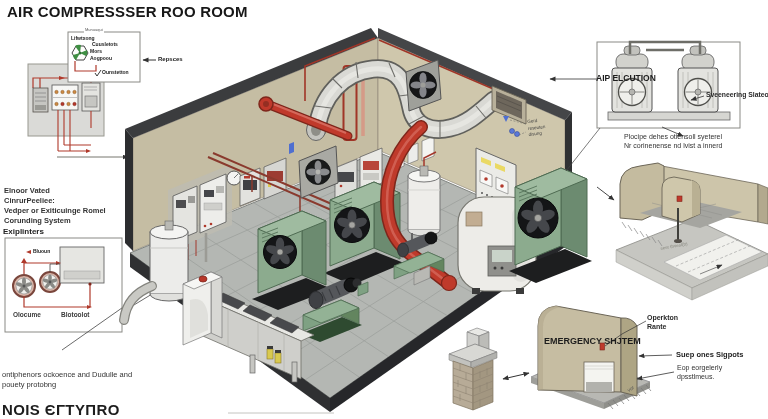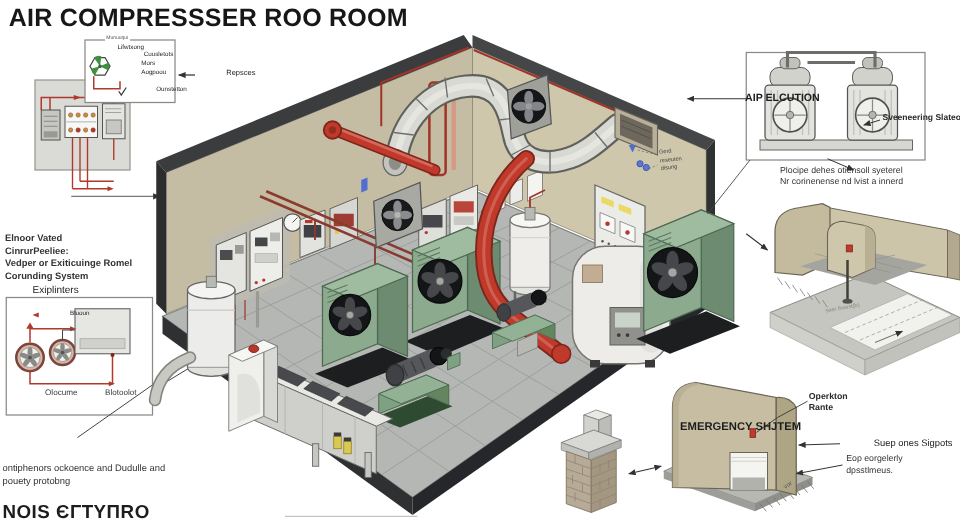--- a/index.html
+++ b/index.html
@@ -3,23 +3,23 @@
 <meta charset="utf-8">
 <style>
   html,body{margin:0;padding:0;background:#ffffff;}
   body{width:768px;height:419px;position:relative;overflow:hidden;
        font-family:"Liberation Sans",sans-serif;}
   .stage{position:absolute;left:0;top:0;width:768px;height:419px;}
   svg{position:absolute;left:0;top:0;}
   .lbl{position:absolute;white-space:nowrap;color:#2a2a2a;line-height:1.2;
        transform-origin:left top;}
   .blk span{display:block;}
-  .t-title{font-size:20px;font-weight:800;letter-spacing:.2px;color:#171717;}
+  .t-title{font-size:15px;font-weight:800;letter-spacing:.2px;color:#171717;}
   .t-h{font-weight:800;color:#1d1d1d;margin-top:47px;}
-  .t-s{font-weight:400;color:#222;margin-left:23px;}
+  .t-s{font-weight:700;color:#222;}
   .t-b{font-weight:500;color:#333;}
 </style>
 </head>
 <body>
 
 <div class="stage">
 <svg width="768" height="419" viewBox="0 0 768 419">
   <defs>
     <marker id="mD" markerWidth="8" markerHeight="8" refX="5.5" refY="2.5" orient="auto-start-reverse" markerUnits="userSpaceOnUse">
       <path d="M0,0 L6,2.5 L0,5 Z" fill="#333"></path>

